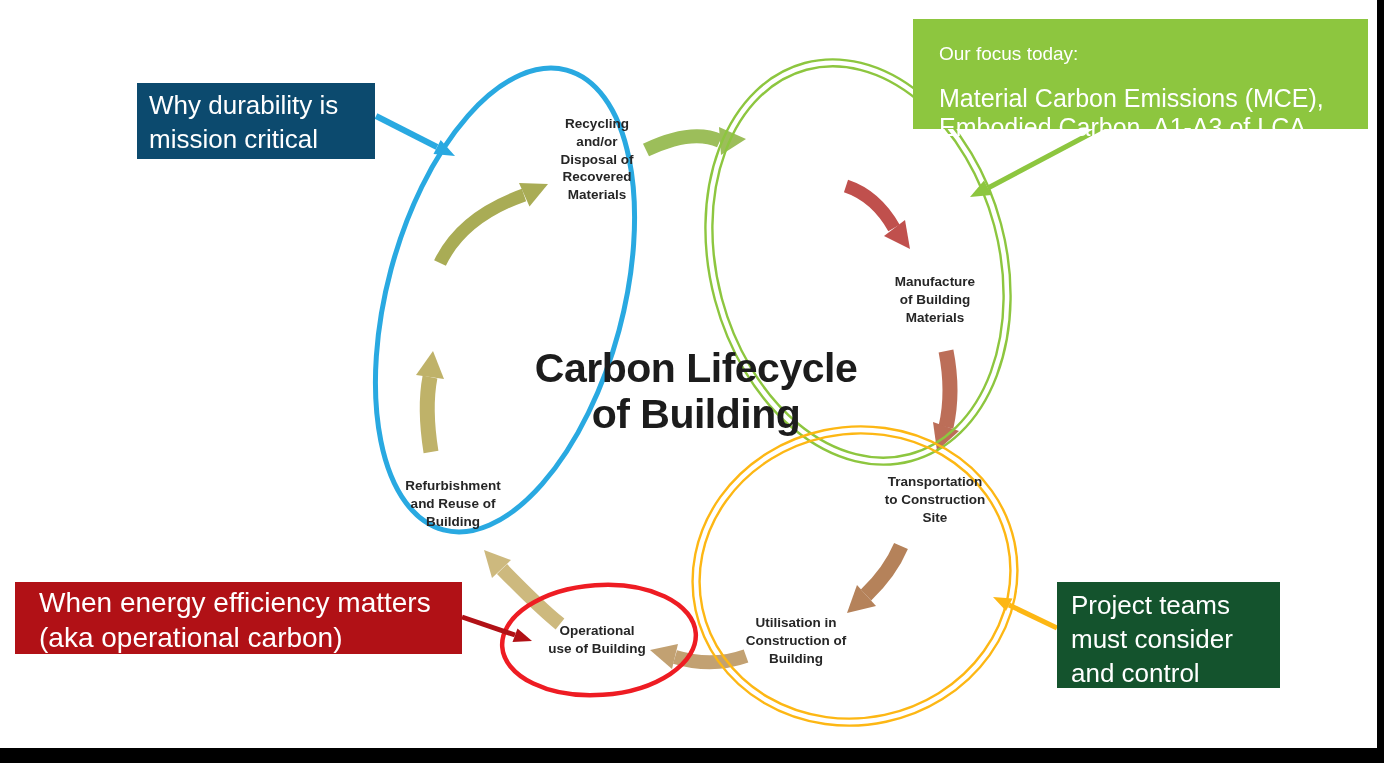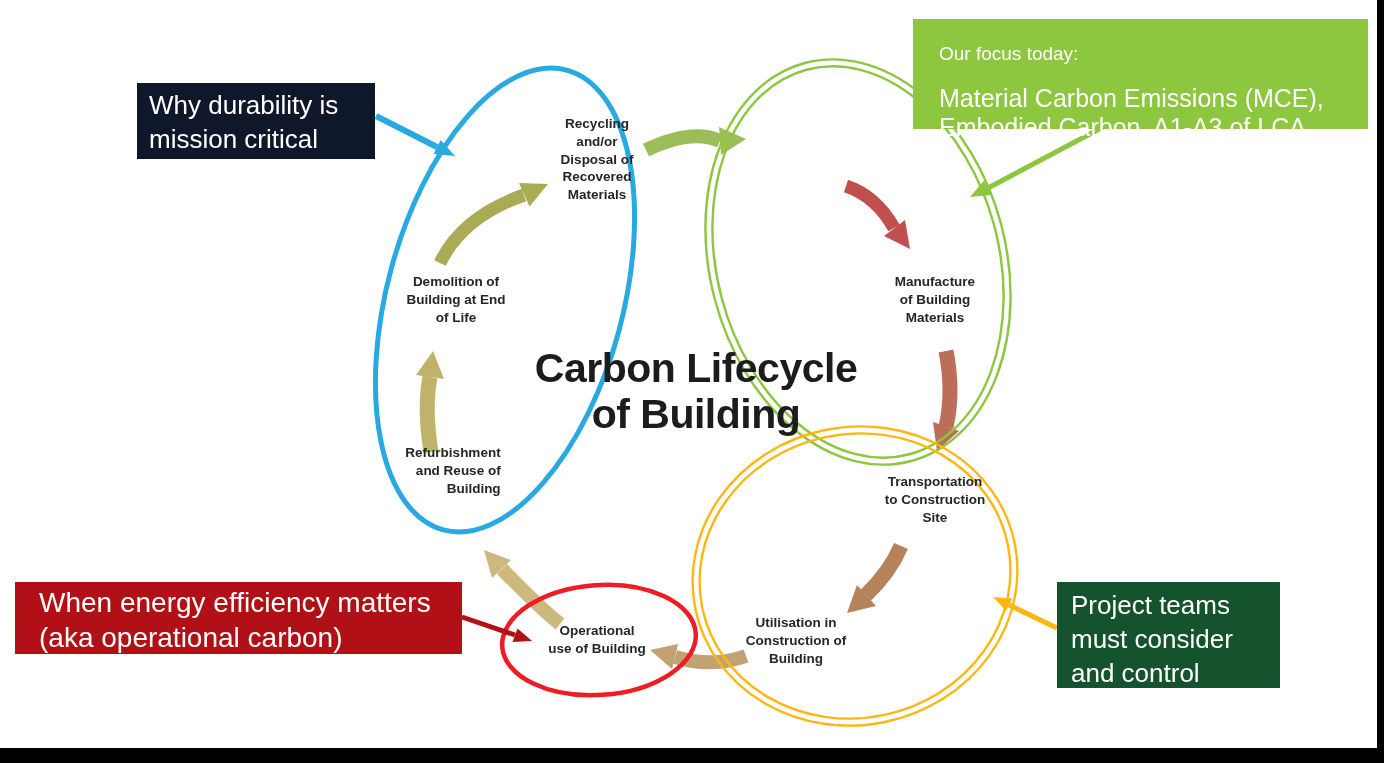--- a/index.html
+++ b/index.html
@@ -17,21 +17,21 @@
   
   .stage{position:absolute;transform:translate(-50%,-50%);
          font-size:13.5px;font-weight:bold;line-height:1.32;color:#262626;
          text-align:center;white-space:pre-line;}
   #stage-recycling{left:597px;top:160px;}
   #stage-raw-material{left:798px;top:155px;}
   #stage-manufacture{left:935px;top:300px;}
   #stage-transportation{left:935px;top:500px;}
   #stage-utilisation{left:796px;top:641px;}
   #stage-operational{left:597px;top:640px;}
-  #stage-refurbishment{left:453px;top:471px;text-align:right;}
+  #stage-refurbishment{left:453px;top:504px;}
   #stage-demolition{left:456px;top:300px;}
   
   .callout{position:absolute;color:#fff;white-space:pre-line;box-sizing:border-box;}
   #callout-durability{left:137px;top:83px;width:238px;height:76px;
          font-size:26px;line-height:1.3;padding:6px 0 0 12px;}
   #callout-focus{left:913px;top:19px;width:455px;height:110px;padding:5px 0 0 26px;}
   #callout-focus .focus-intro{font-size:19px;line-height:1.25;}
   #callout-focus .focus-main{font-size:25px;line-height:1.17;white-space:pre-line;}
   #callout-operational{left:15px;top:582px;width:447px;height:72px;
          font-size:28px;line-height:1.25;padding:3px 0 0 24px;}
@@ -125,25 +125,22 @@
 to Construction
 Site</div>
   <div class="stage" id="stage-utilisation">Utilisation in
 Construction of
 Building</div>
   <div class="stage" id="stage-operational">Operational
 use of Building</div>
   <div class="stage" id="stage-refurbishment">Refurbishment
 and Reuse of
 Building</div>
-  <div class="stage" id="stage-demolition">Demolition of
-Building at End
-of Life</div>
 
-  <div class="callout" id="callout-durability" style="background-color: #0f172a;">Why durability is
+  <div class="callout" id="callout-durability" style="background-color: #0c4a6e;">Why durability is
 mission critical</div>
 
   <div class="callout" id="callout-focus" style="background-color: rgb(141, 198, 63);">
     <div class="focus-intro">Our focus today:</div>
     <div class="focus-main">Material Carbon Emissions (MCE),
 Embodied Carbon, A1-A3 of LCA</div>
   </div>
 
   <div class="callout" id="callout-operational" style="background-color: rgb(177, 17, 22);">When energy efficiency matters
 (aka operational carbon)</div>

